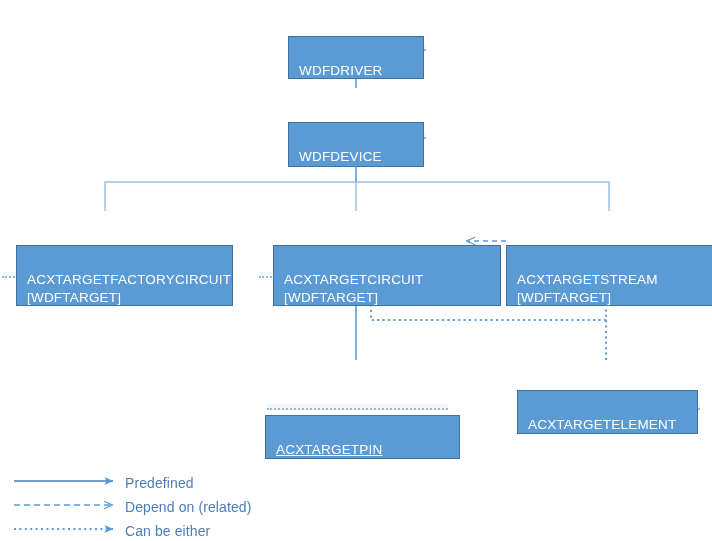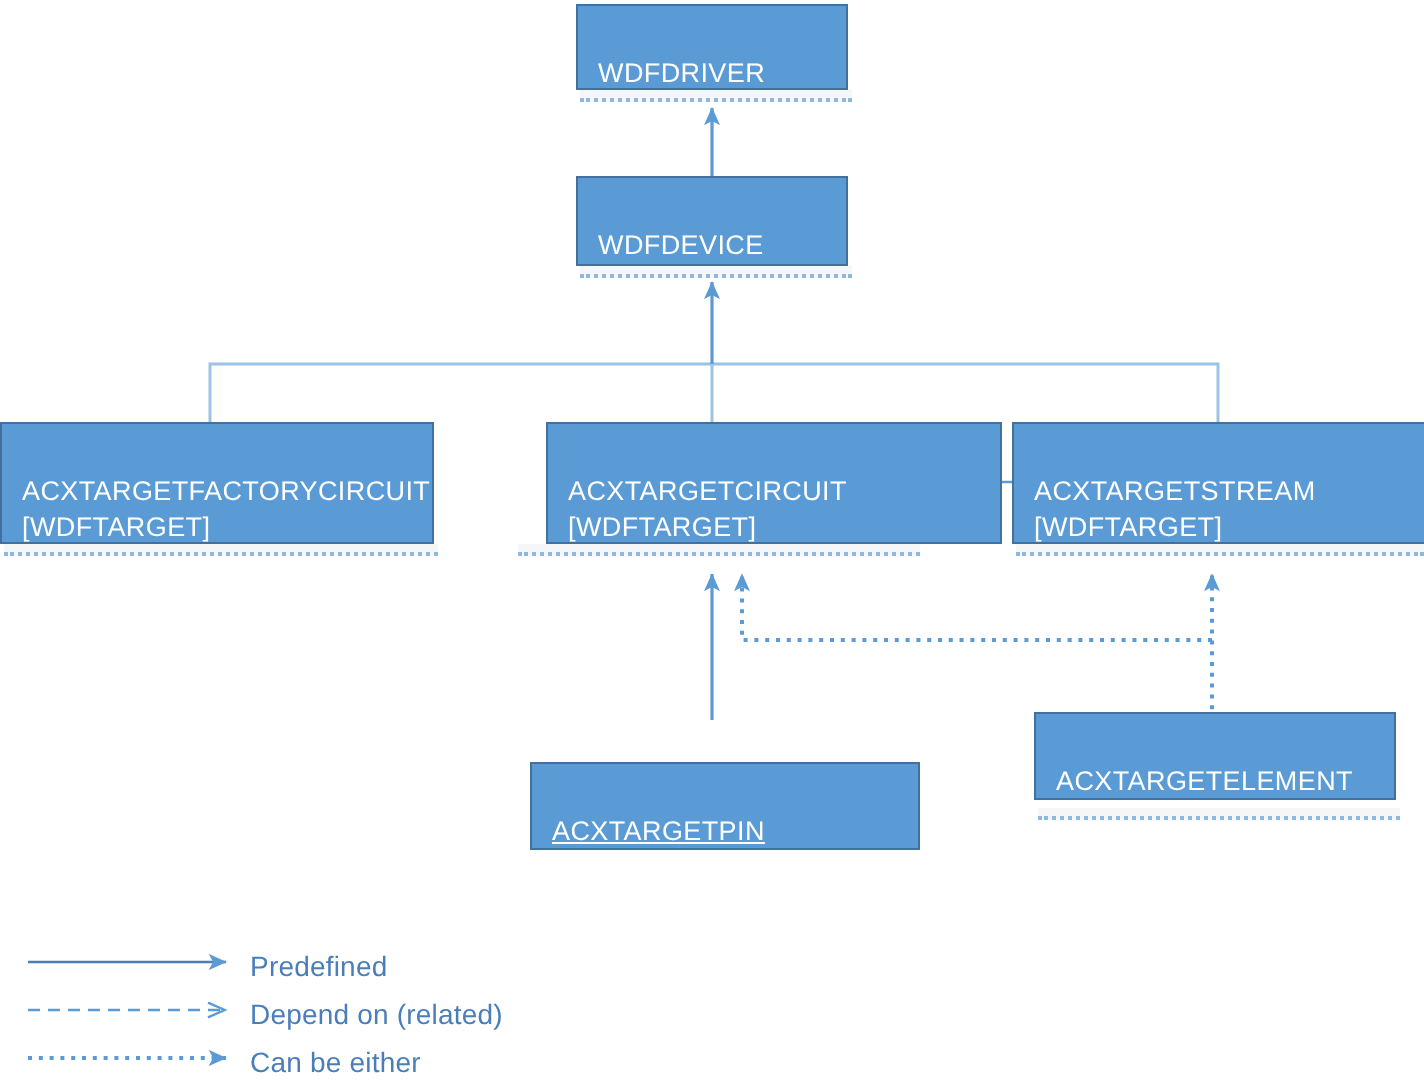--- a/index.html
+++ b/index.html
@@ -25,20 +25,21 @@
     box-sizing: border-box;
     background: #5b9bd5;
     border: 1px solid #41719c;
     color: #ffffff;
     font-size: 13.5px;
     line-height: 18px;
     letter-spacing: 0.2px;
     padding: 7px 10px 0 10px;
     z-index: 5;
     white-space: pre-line;
+    margin-top: 34px;
   }
   .node-shadow {
     position: absolute;
     box-sizing: border-box;
     border-bottom: 2px dotted #8fb8de;
     background: #f4f6f8;
     height: 6px;
     z-index: 4;
   }
   svg { position: absolute; left: 0; top: 0; overflow: visible; }
@@ -102,21 +103,21 @@
   <div class="node-shadow" style="left:519px; top:404px; width:181px;"></div>
 
   <div class="node" style="left:288px; top:2px; width:136px; height:43px;">
     <span>WDFDRIVER</span>
   </div>
 
   <div class="node" style="left:288px; top:88px; width:136px; height:45px;">
     <span>WDFDEVICE</span>
   </div>
 
-  <div class="node" style="left:0px; top:211px; width:217px; height:61px;">
+  <div class="node" style="left:16px; top:211px; width:217px; height:61px;">
     <span>ACXTARGETFACTORYCIRCUIT
 [WDFTARGET]</span>
   </div>
 
   <div class="node" style="left:273px; top:211px; width:228px; height:61px;">
     <span>ACXTARGETCIRCUIT
 [WDFTARGET]</span>
   </div>
 
   <div class="node" style="left:506px; top:211px; width:220px; height:61px;">

